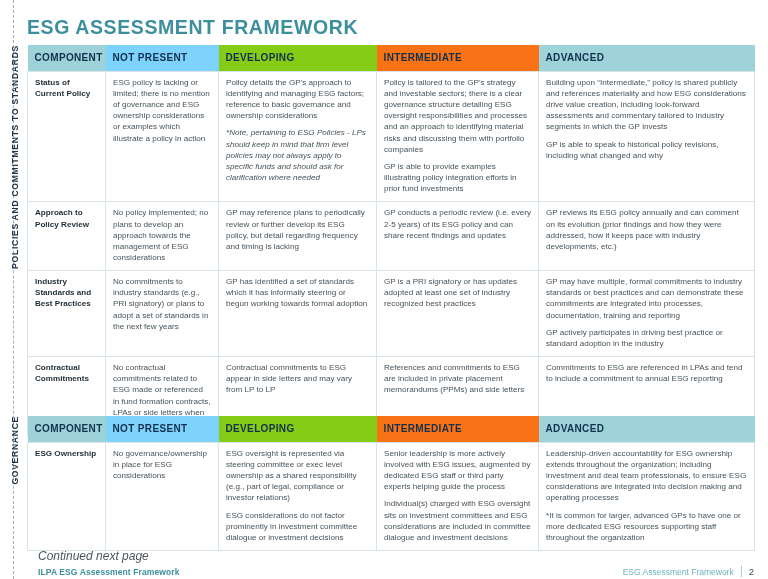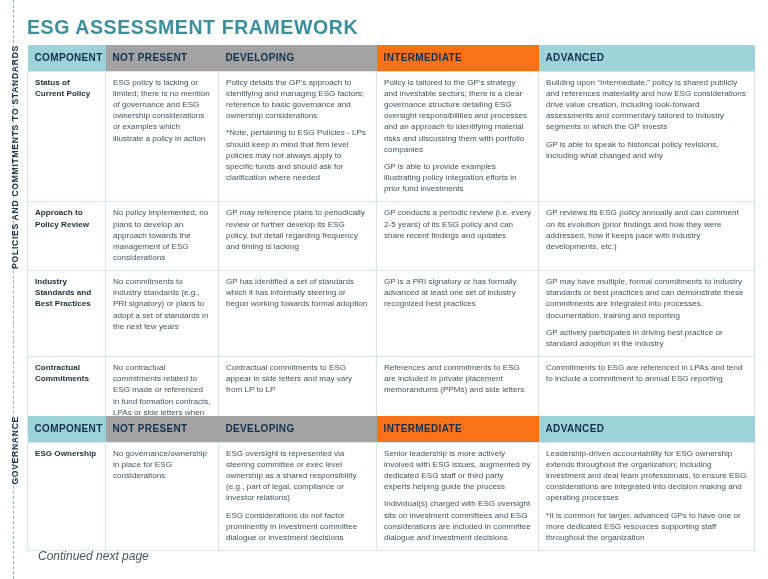--- a/index.html
+++ b/index.html
@@ -94,35 +94,35 @@
     font-size: 10px;
     font-weight: bold;
     letter-spacing: 0.35px;
     color: #13304c;
     padding: 6px 7px 6px 7px;
     text-align: left;
     height: 11px;
   }
   
   .h-component   { background: #9ed2d9; }
-  .h-notpresent  { background: #a3a3a3; }
-  .h-developing  { background: #a3a3a3; }
+  .h-notpresent  { background: #7dd3fc; }
+  .h-developing  { background: #84cc16; }
   .h-intermediate{ background: #f97316; }
   .h-advanced    { background: #9ed3da; }
 
   td.component-cell {
     font-weight: bold;
     color: #1f2d35;
     font-size: 8.2px;
   }
   td.body-cell { color: #46535b; }
 
   .p { margin: 0 0 6px 0; }
   .p:last-child { margin-bottom: 0; }
-  .note { }
+  .note { font-style: italic; }
 
   
   col.c-component    { width: 78px; }
   col.c-notpresent   { width: 113px; }
   col.c-developing   { width: 158px; }
   col.c-intermediate { width: 162px; }
   col.c-advanced     { width: 216px; }
 
   
   .continued {
@@ -219,21 +219,21 @@
           </tr>
           <tr>
             <td class="component-cell">Industry Standards and Best Practices</td>
             <td class="body-cell">
               <p class="p">No commitments to industry standards (e.g., PRI signatory) or plans to adopt a set of standards in the next few years</p>
             </td>
             <td class="body-cell">
               <p class="p">GP has identified a set of standards which it has informally steering or begun working towards formal adoption</p>
             </td>
             <td class="body-cell">
-              <p class="p">GP is a PRI signatory or has formally advanced at least one set of industry recognized best practices</p>
+              <p class="p">GP is a PRI signatory or has updates adopted at least one set of industry recognized best practices</p>
             </td>
             <td class="body-cell">
               <p class="p">GP may have multiple, formal commitments to industry standards or best practices and can demonstrate these commitments are integrated into processes, documentation, training and reporting</p>
               <p class="p">GP actively participates in driving best practice or standard adoption in the industry</p>
             </td>
           </tr>
           <tr>
             <td class="component-cell">Contractual Commitments</td>
             <td class="body-cell">
               <p class="p">No contractual commitments related to ESG made or referenced in fund formation contracts, LPAs or side letters when requested by investors</p>
@@ -292,14 +292,21 @@
               <p class="p">Leadership-driven accountability for ESG ownership extends throughout the organization; including investment and deal team professionals, to ensure ESG considerations are integrated into decision making and operating processes</p>
               <p class="p">*It is common for larger, advanced GPs to have one or more dedicated ESG resources supporting staff throughout the organization</p>
             </td>
           </tr>
         </tbody>
     </table>
   </div>
 
   <div class="continued">Continued next page</div>
 
+  <div class="footer">
+    <div class="footer-left">ILPA ESG Assessment Framework</div>
+    <div class="footer-right">
+      <span>ESG Assessment Framework</span>
+      <span class="pagenum">2</span>
+    </div>
+  </div>
 
 </div>
 
 </body></html>

